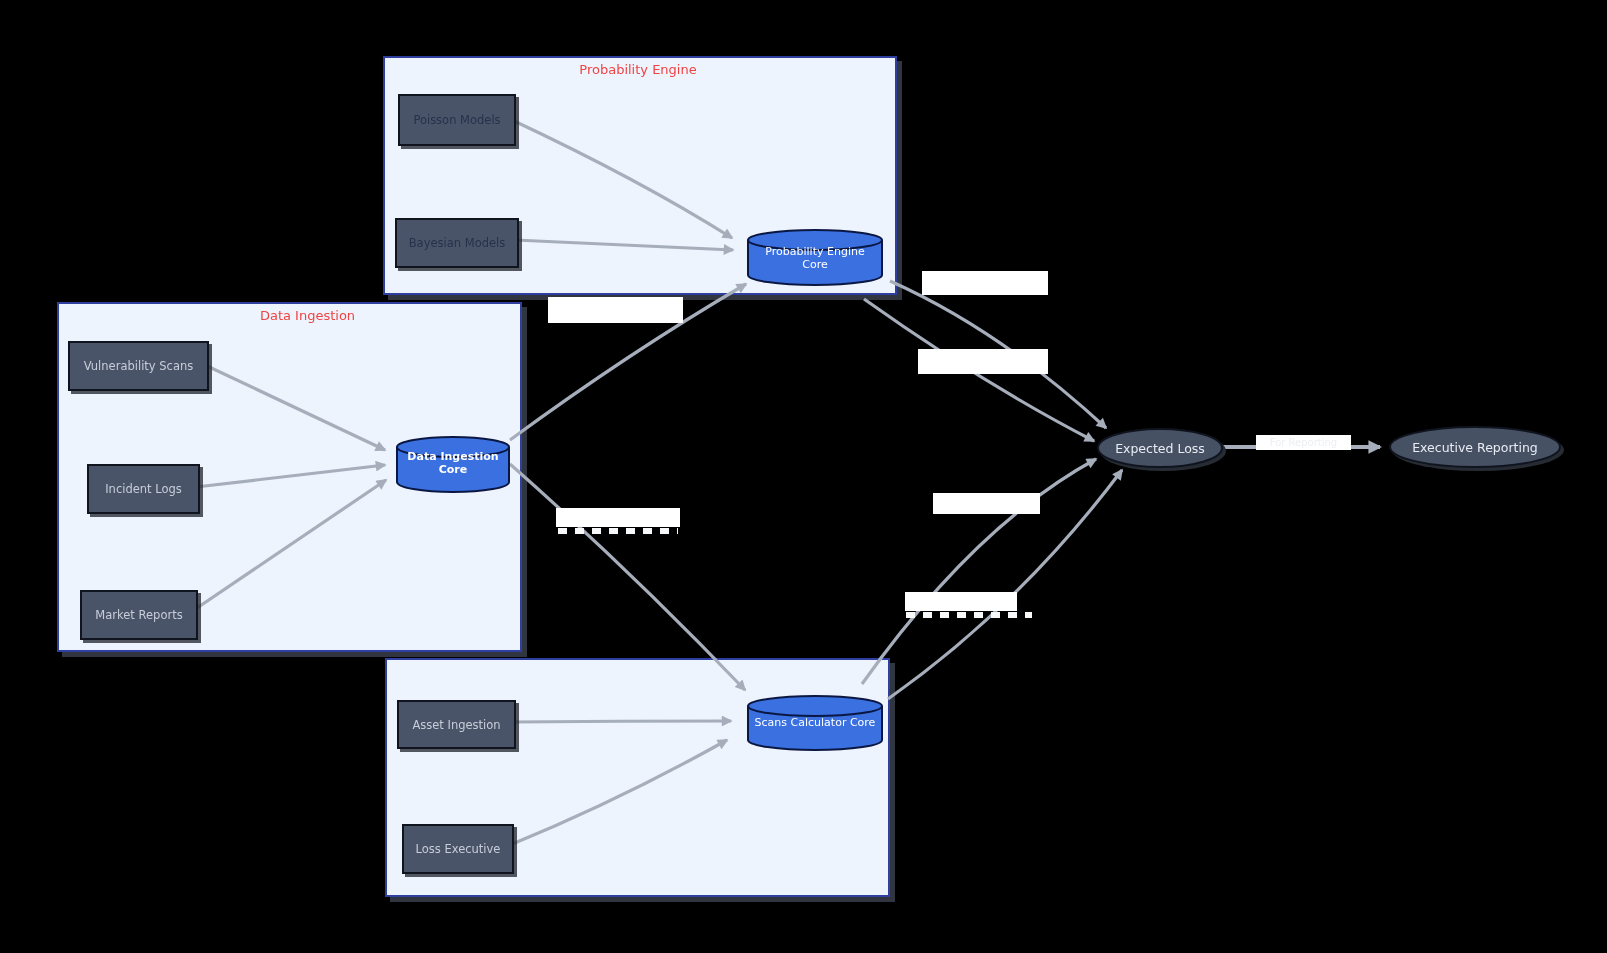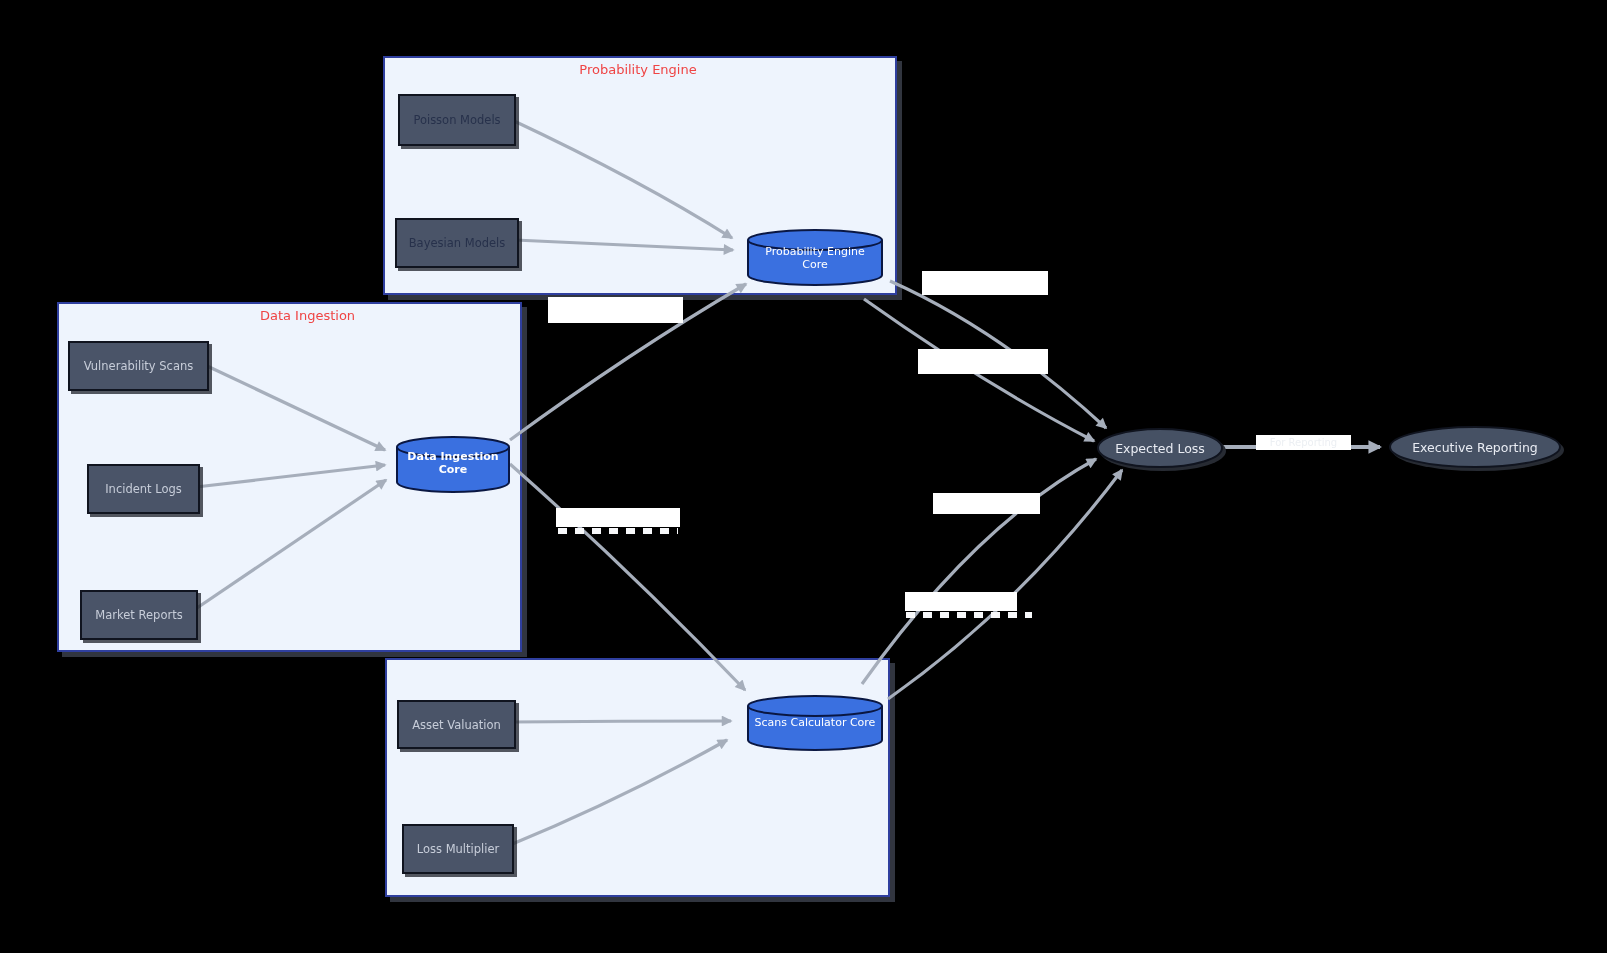--- a/index.html
+++ b/index.html
@@ -84,22 +84,22 @@
   </svg>
 
   <div class="cluster-title" style="left:383px;top:62px;width:510px;">Probability Engine</div>
   <div class="cluster-title" style="left:57px;top:308px;width:461px;margin-left:20px;">Data Ingestion</div>
 
   <div class="node dark-text" style="left:398px;top:94px;width:114px;height:48px;">Poisson Models</div>
   <div class="node dark-text" style="left:395px;top:218px;width:120px;height:46px;">Bayesian Models</div>
   <div class="node light-text" style="left:68px;top:341px;width:137px;height:46px;">Vulnerability Scans</div>
   <div class="node light-text" style="left:87px;top:464px;width:109px;height:46px;">Incident Logs</div>
   <div class="node light-text" style="left:80px;top:590px;width:114px;height:46px;">Market Reports</div>
-  <div class="node light-text" style="left:397px;top:700px;width:115px;height:45px;">Asset Valuation</div>
-  <div class="node light-text" style="left:402px;top:824px;width:108px;height:46px;">Loss Multiplier</div>
+  <div class="node light-text" style="left:397px;top:700px;width:115px;height:45px;">Asset Ingestion</div>
+  <div class="node light-text" style="left:402px;top:824px;width:108px;height:46px;">Loss Executive</div>
 
   <div class="cyl-label" style="left:752px;top:236px;width:126px;height:44px;">Probability Engine Core</div>
   <div class="cyl-label" style="left:399px;top:442px;width:108px;height:42px;font-weight:bold;">Data Ingestion Core</div>
   <div class="cyl-label" style="left:752px;top:702px;width:126px;height:42px;">Scans Calculator Core</div>
 
   <div class="ellipse-label" style="left:1098px;top:438px;width:124px;height:20px;">Expected Loss</div>
   <div class="ellipse-label" style="left:1390px;top:437px;width:170px;height:20px;">Executive Reporting</div>
 
   <div class="edge-label" style="left:548px;top:297px;width:135px;height:26px;"></div>
   <div class="edge-label" style="left:922px;top:271px;width:126px;height:24px;"></div>

